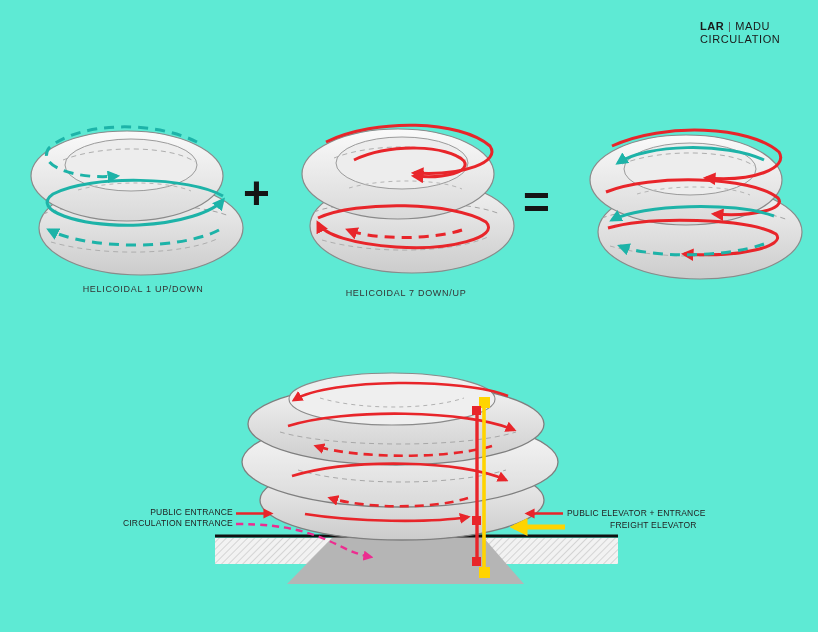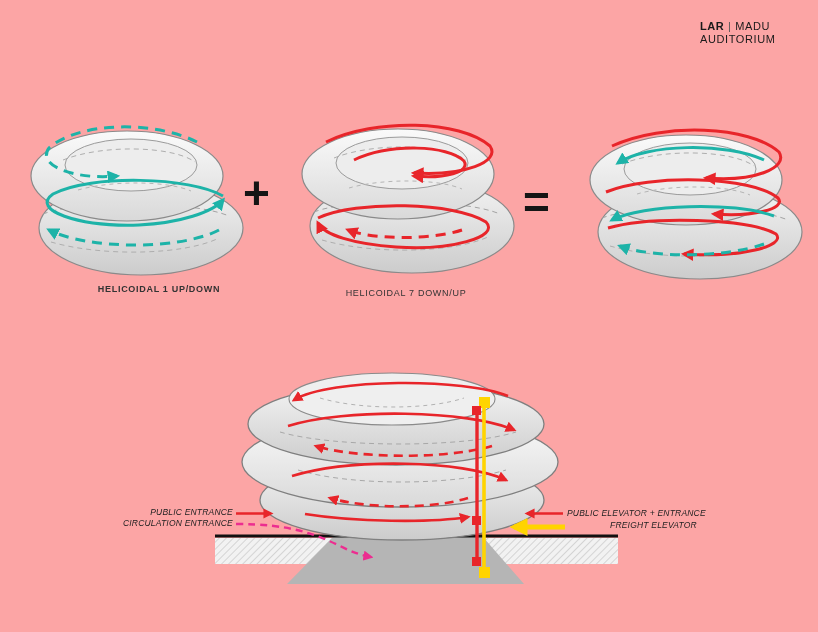--- a/index.html
+++ b/index.html
@@ -1,35 +1,35 @@
 <!DOCTYPE html>
 <html><head>
 <meta charset="utf-8">
 <style>
   html,body{margin:0;padding:0;background:#ffffff;}
   .canvas{
-    position:relative;width:818px;height:632px;background:#fca5a5;
+    position:relative;width:818px;height:632px;background:#5eead4;
     font-family:"Liberation Sans",sans-serif;overflow:hidden;
   }
   .diagram-svg{position:absolute;left:0;top:0;}
   .header{
     position:absolute;left:700px;top:20px;
     font-size:11px;letter-spacing:.6px;color:#1a1a1a;line-height:1.2;
   }
   .brand-bold{font-weight:bold;}
   .brand-sep{color:#555;}
   .diagram-label{
     position:absolute;font-size:9px;letter-spacing:.7px;color:#333;
     text-align:center;white-space:nowrap;
   }
   .op{
     position:absolute;font-size:46px;font-weight:bold;color:#151515;line-height:1;
   }
   .ann{
-    position:absolute;font-size:8.5px;font-style:italic;color:#222;
+    position:absolute;font-size:8.5px;color:#222;
     letter-spacing:.2px;white-space:nowrap;line-height:1.1;
   }
   .ann-right{text-align:right;}
 </style>
 </head>
 <body>
 
 <div class="canvas">
 
   <svg class="diagram-svg" width="818" height="632" viewBox="0 0 818 632">
@@ -137,27 +137,27 @@
       <path d="M 565,527 L 514,527" fill="none" stroke="#ffd400" stroke-width="5" marker-end="url(#ah-yel)"></path>
     </g>
   </svg>
 
   <div class="header">
     <div>
       <span class="brand-bold">LAR</span>
       <span class="brand-sep">|</span>
       <span>MADU</span>
     </div>
-    <div>AUDITORIUM</div>
+    <div>CIRCULATION</div>
   </div>
 
   <div class="op" style="left:243px;top:170px;">+</div>
   <div class="op" style="left:523px;top:179px;">=</div>
 
-  <div class="diagram-label" style="left:54px;top:284px;width:210px;font-weight:bold;">HELICOIDAL 1 UP/DOWN</div>
+  <div class="diagram-label" style="left:38px;top:284px;width:210px;">HELICOIDAL 1 UP/DOWN</div>
   <div class="diagram-label" style="left:301px;top:288px;width:210px;">HELICOIDAL 7 DOWN/UP</div>
 
   <div class="ann ann-right" style="left:100px;top:508px;width:133px;">PUBLIC ENTRANCE</div>
   <div class="ann ann-right" style="left:88px;top:519px;width:145px;">CIRCULATION ENTRANCE</div>
   <div class="ann" style="left:567px;top:509px;text-align:center;">PUBLIC ELEVATOR + ENTRANCE</div>
   <div class="ann" style="left:567px;top:521px;margin-left:43px;">FREIGHT ELEVATOR</div>
 
 </div>
 
 </body></html>

